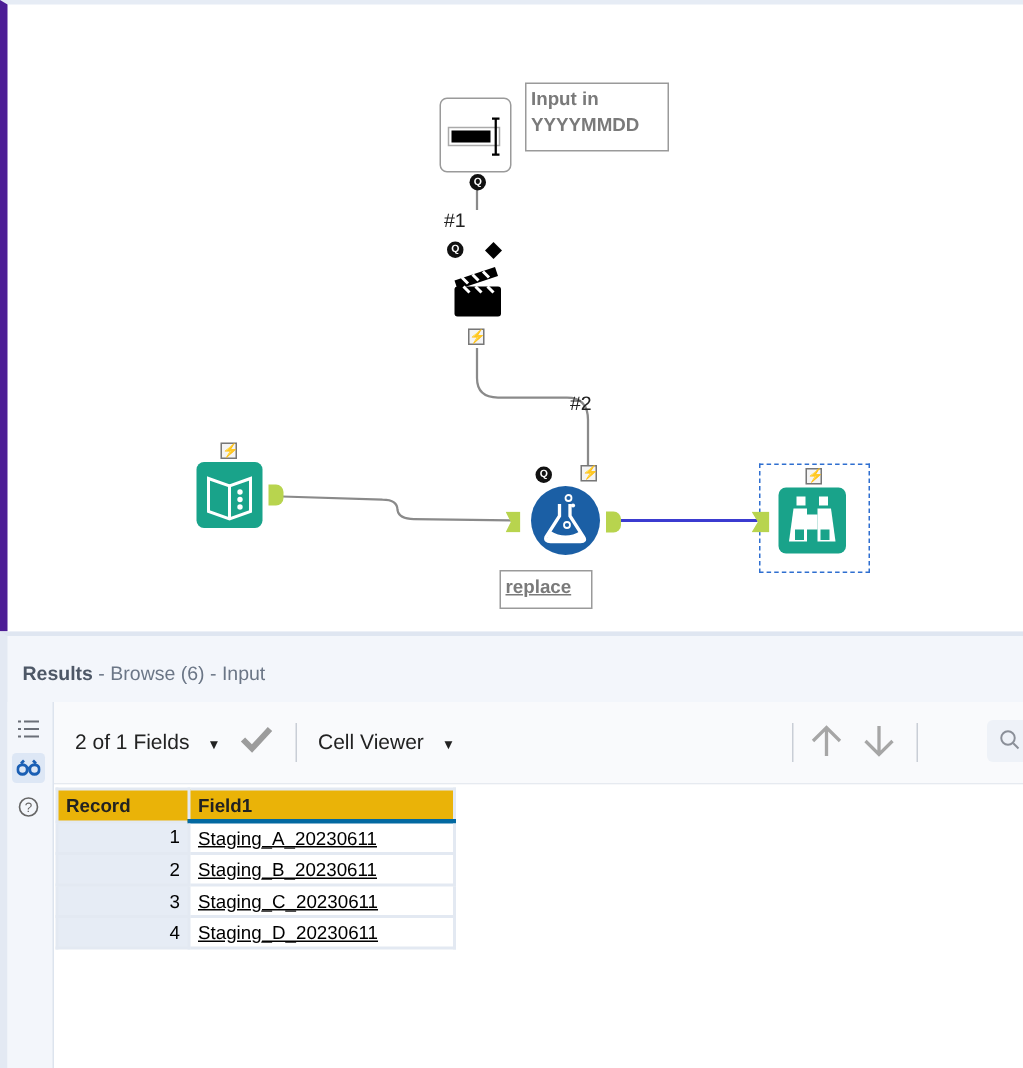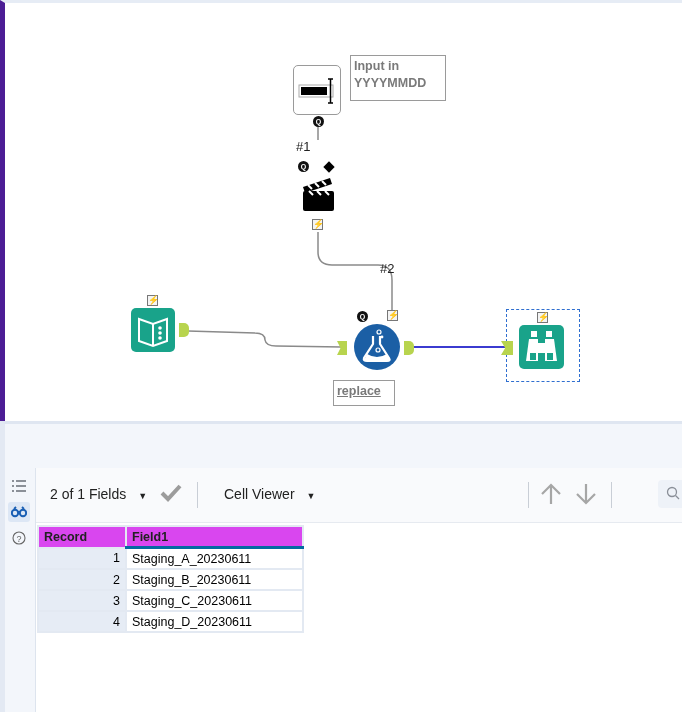--- a/index.html
+++ b/index.html
@@ -15,24 +15,24 @@
   .res-title { position:absolute; left:10px; top:17px; font-size:13px; color:#6b7686; }
   .res-title b { color:#4e5867; }
   .side { position:absolute; left:0; top:44px; width:30px; height:250px; background:#f3f6fb; border-right:1px solid #dde4ee; }
   .side-btn { position:absolute; left:3px; width:22px; height:20px; border-radius:3px; text-align:center; font-size:12px; line-height:20px; color:#666; }
   .toolbar { position:absolute; left:31px; top:44px; width:650px; height:54px; background:#f9fafc; border-bottom:1px solid #e6eaf0; font-size:14px; color:#222; }
   .tb-item { position:absolute; top:18px; white-space:nowrap; }
   .sep { position:absolute; top:14px; width:1px; height:26px; background:#c9ced6; }
   .grid-area { position:absolute; left:31px; top:99px; width:650px; height:195px; background:#fff; }
   table.grid { position:absolute; left:1px; top:2px; border-collapse:collapse; font-size:12.5px; }
   table.grid th, table.grid td { border:2px solid #e3e9f2; height:19px; padding:0 5px; }
-  table.grid th { background:#d946ef; text-align:left; font-weight:bold; color:#222; }
+  table.grid th { background:#eab308; text-align:left; font-weight:bold; color:#222; }
   table.grid th.f1 { border-bottom:3px solid #0369a1; }
   table.grid td.rec { background:#e6ecf5; text-align:right; width:76px; }
-  table.grid td.val { background:#fff; width:165px; }
+  table.grid td.val { background:#fff; width:165px;text-decoration:underline; }
 </style>
 </head>
 <body>
 
 <div class="canvas">
 
   <svg class="abs" style="left:-5px;top:-3px;" width="682" height="421">
     <path d="M318 125 L318 140" stroke="#8a8a8a" stroke-width="1.5" fill="none"></path>
     <path d="M318 232 L318 252 Q318 265 332 265 L378 265 Q392 265 392 280 L392 310" stroke="#8a8a8a" stroke-width="1.5" fill="none"></path>
     <path d="M188 331 L255 333 Q265 333 265 340 Q266 346 276 346 L342 347" stroke="#8a8a8a" stroke-width="1.5" fill="none"></path>
@@ -105,20 +105,23 @@
       <path d="M10 14 L19 14 L19 36 L7 36 Z" fill="#fff"></path>
       <path d="M26 14 L35 14 L38 36 L26 36 Z" fill="#fff"></path>
       <rect x="19" y="18" width="7" height="10" fill="#fff"></rect>
       <rect x="11" y="28" width="6" height="7" fill="#19a38a"></rect>
       <rect x="28" y="28" width="6" height="7" fill="#19a38a"></rect>
     </svg>
   </div>
 </div>
 
 <div class="results">
+  <div class="res-title">
+    <b>Results</b><span> - Browse (6) - Input</span>
+  </div>
 
   <div class="side">
     <div class="side-btn" style="top:8px;">
       <svg width="14" height="12" style="margin-top:4px;">
         <path d="M0 1 H2 M4 1 H14 M0 6 H2 M4 6 H14 M0 11 H2 M4 11 H14" stroke="#6a6f78" stroke-width="1.4"></path>
       </svg>
     </div>
     <div class="side-btn" style="top:34px;background:#dde7f5;">
       <svg width="16" height="12" style="margin-top:4px;">
         <circle cx="4" cy="7" r="3.2" fill="none" stroke="#1a5fb4" stroke-width="2"></circle>
@@ -138,21 +141,21 @@
     <span class="tb-item" style="left:14px;">
       <span>2 of 1 Fields</span>
       <span style="font-size:9px;margin-left:8px;">▼</span>
     </span>
     <span class="tb-item" style="left:124px;top:14px;">
       <svg width="22" height="20">
         <path d="M2 11 L8 17 L20 4" stroke="#9c9c9c" stroke-width="4" fill="none"></path>
       </svg>
     </span>
     <div class="sep" style="left:161px;"></div>
-    <span class="tb-item" style="left:188px;">
+    <span class="tb-item" style="left:176px;">
       <span>Cell Viewer</span>
       <span style="font-size:9px;margin-left:8px;">▼</span>
     </span>
     <div class="sep" style="left:492px;"></div>
     <span class="tb-item" style="left:504px;top:14px;">
       <svg width="22" height="24">
         <path d="M11 22 V3 M2 12 L11 3 L20 12" stroke="#a6a6a6" stroke-width="2.2" fill="none"></path>
       </svg>
     </span>
     <span class="tb-item" style="left:539px;top:14px;">

